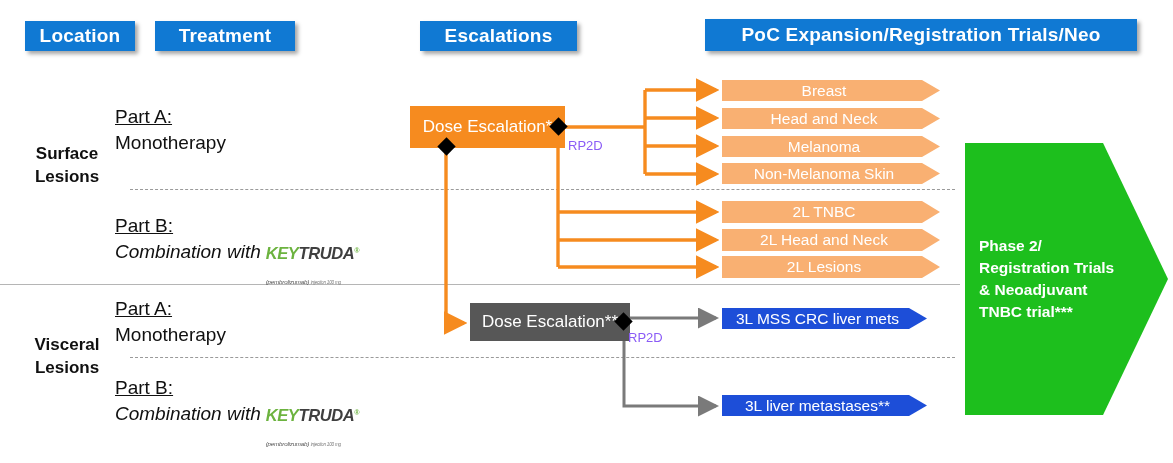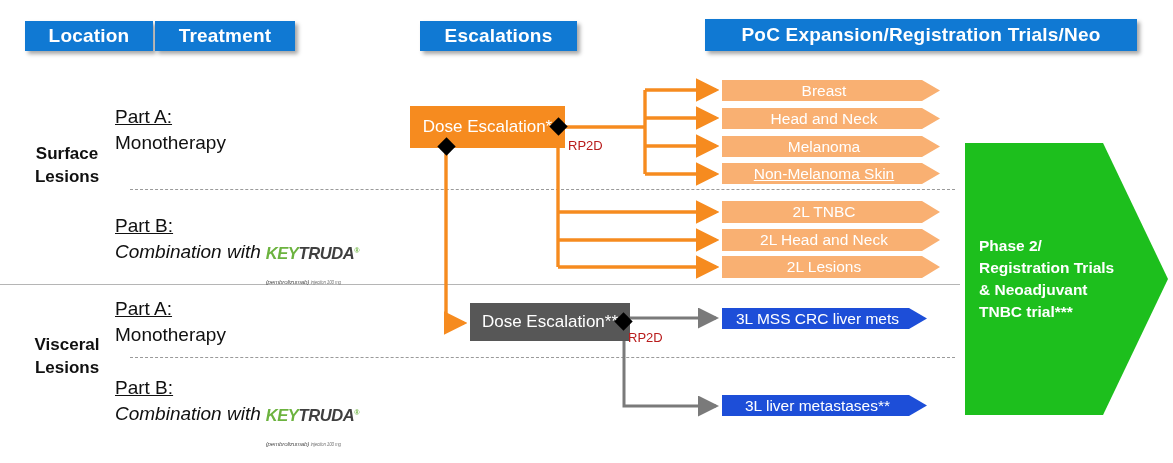--- a/index.html
+++ b/index.html
@@ -106,21 +106,21 @@
     color: #ffffff;
     font-size: 17px;
     white-space: nowrap;
   }
   .esc-orange { background: #F68B1F; }
   .esc-gray   { background: #575757; }
 
   .rp2d {
     position: absolute;
     font-size: 13px;
-    color: #b91c1c;
+    color: #8b5cf6;
     white-space: nowrap;
   }
 
   
   .diamond {
     position: absolute;
     width: 13px;
     height: 13px;
     background: #000000;
     transform: rotate(45deg);
@@ -222,21 +222,21 @@
       <path d="M558,267 L716,267" marker-end="url(#ah-orange)"></path>
     </g>
 
     <g stroke="#7A7A7A" stroke-width="3" fill="none">
       <path d="M624,318 L716,318" marker-end="url(#ah-gray)"></path>
       <path d="M624,318 L624,406 L716,406" marker-end="url(#ah-gray)"></path>
     </g>
   </svg>
 
   <div id="headers-layer">
-      <div class="hdr" style="left: 25px; top: 21px; width: 128px; height: 30px;">
+      <div class="hdr" style="left: 25px; top: 21px; width: 110px; height: 30px;">
         <span>Location</span>
       </div>
       <div class="hdr" style="left: 155px; top: 21px; width: 140px; height: 30px;">
         <span>Treatment</span>
       </div>
       <div class="hdr" style="left: 420px; top: 21px; width: 157px; height: 30px;">
         <span>Escalations</span>
       </div>
       <div class="hdr" style="left: 705px; top: 19px; width: 432px; height: 32px;">
         <span>PoC Expansion/Registration Trials/Neo</span>
@@ -299,21 +299,21 @@
   <div id="chevrons-layer">
       <div class="chev chev-orange" style="left: 722px; top: 80px; width: 218px; height: 21px;">
         <span>Breast</span>
       </div>
       <div class="chev chev-orange" style="left: 722px; top: 108px; width: 218px; height: 21px;">
         <span>Head and Neck</span>
       </div>
       <div class="chev chev-orange" style="left: 722px; top: 136px; width: 218px; height: 21px;">
         <span>Melanoma</span>
       </div>
-      <div class="chev chev-orange" style="left: 722px; top: 163px; width: 218px; height: 21px; text-decoration: underline;">
+      <div class="chev chev-orange" style="left: 722px; top: 163px; width: 218px; height: 21px;">
         <span>Non-Melanoma Skin</span>
       </div>
       <div class="chev chev-orange" style="left: 722px; top: 201px; width: 218px; height: 22px;">
         <span>2L TNBC</span>
       </div>
       <div class="chev chev-orange" style="left: 722px; top: 229px; width: 218px; height: 22px;">
         <span>2L Head and Neck</span>
       </div>
       <div class="chev chev-orange" style="left: 722px; top: 256px; width: 218px; height: 22px;">
         <span>2L Lesions</span>

